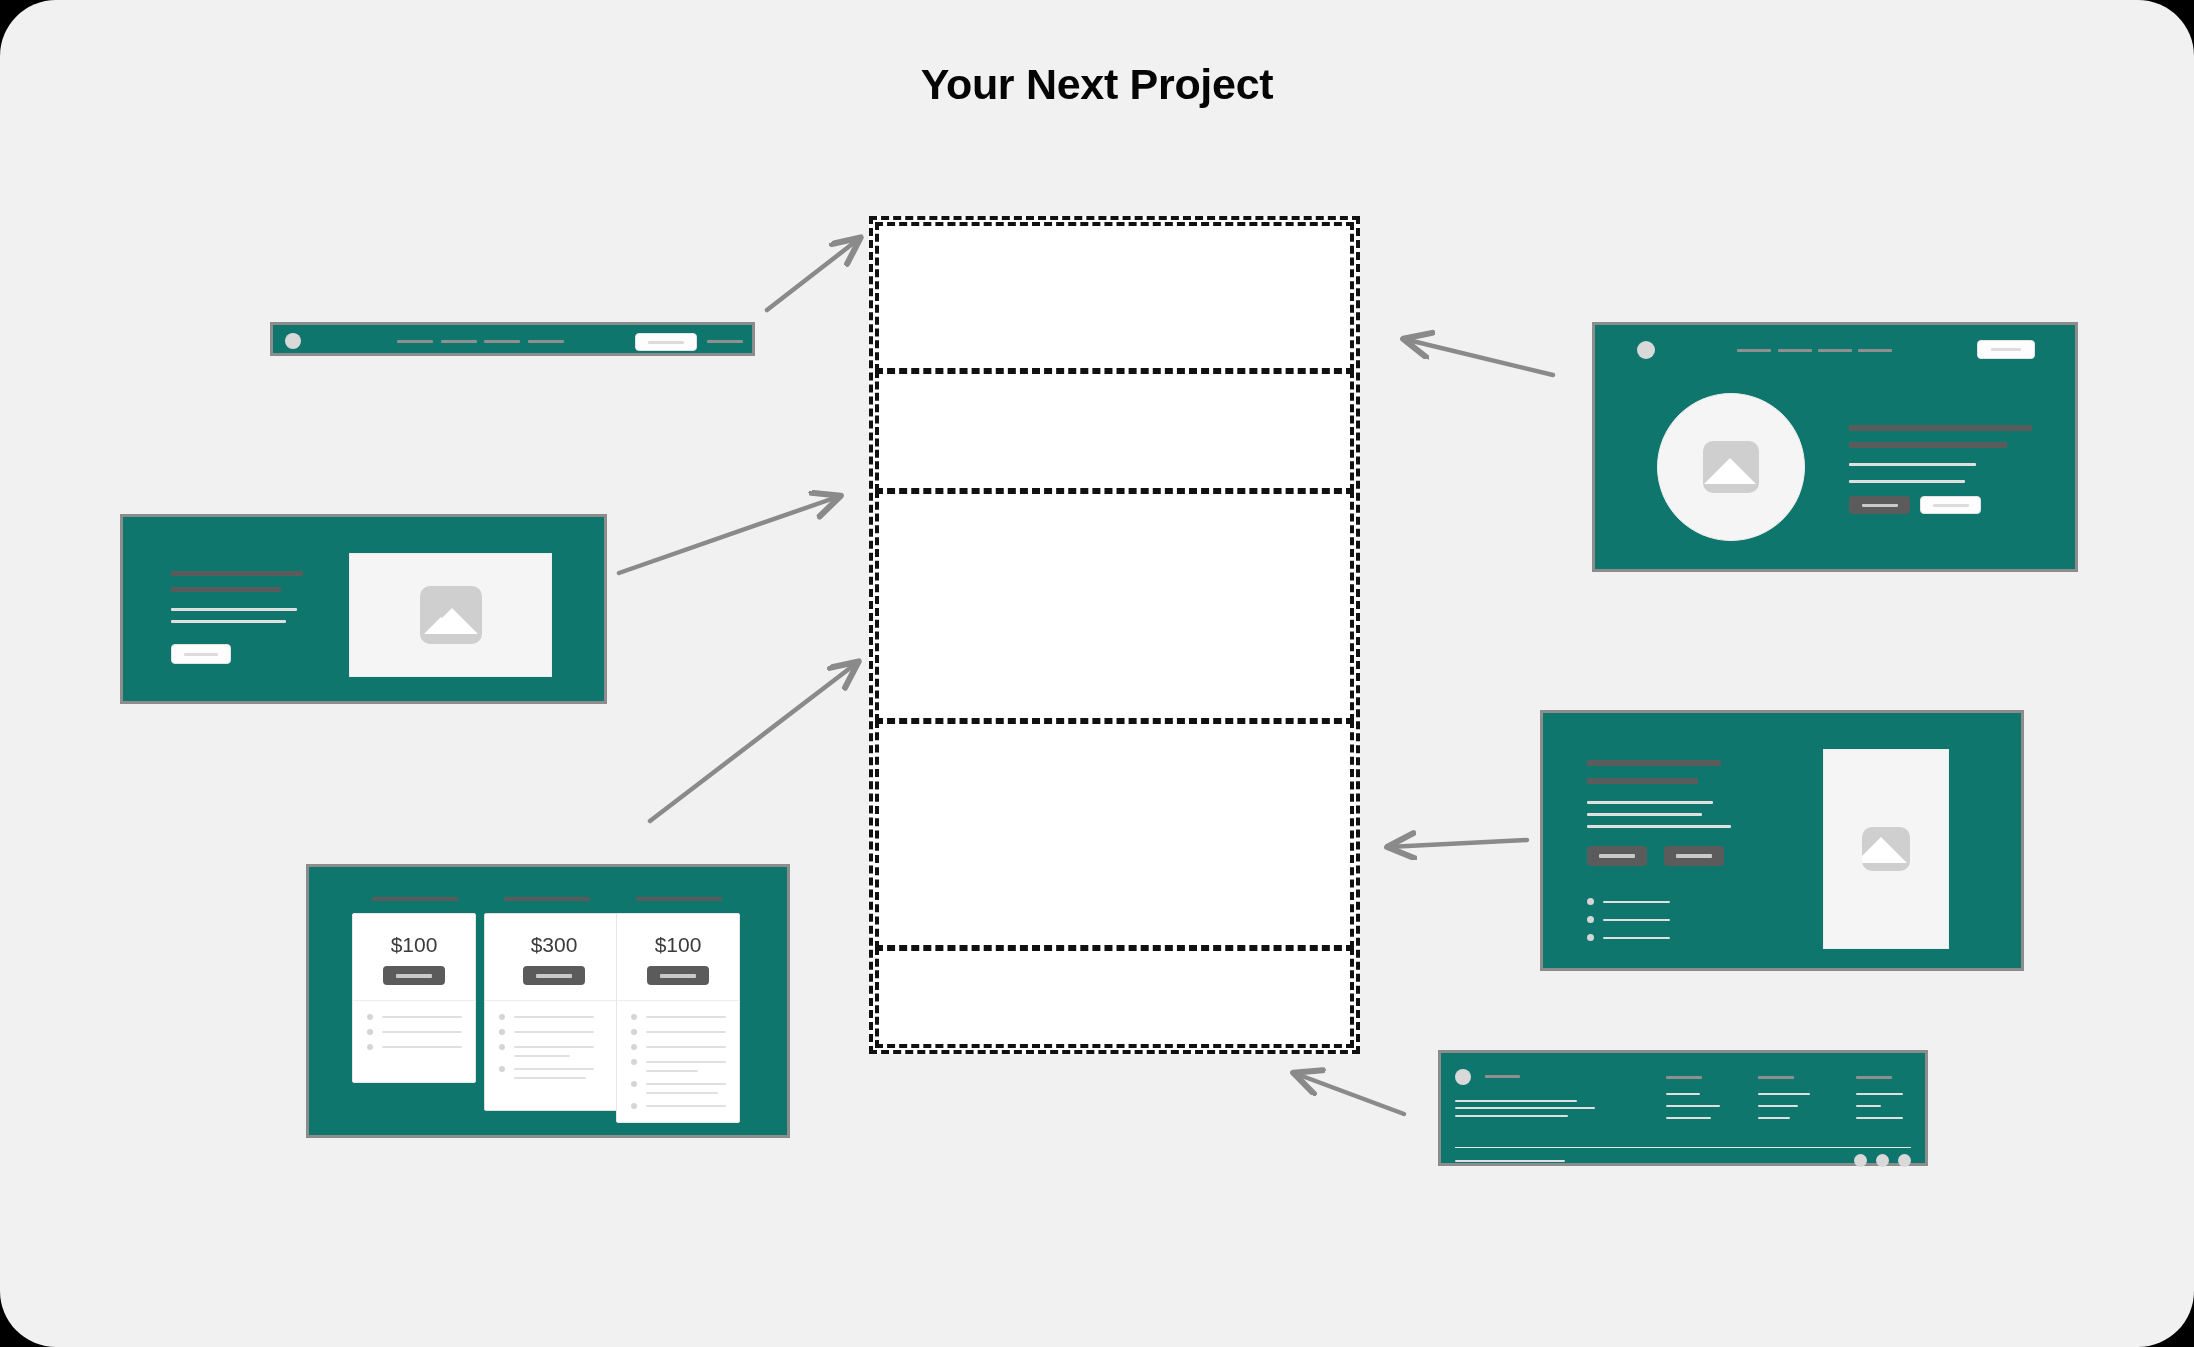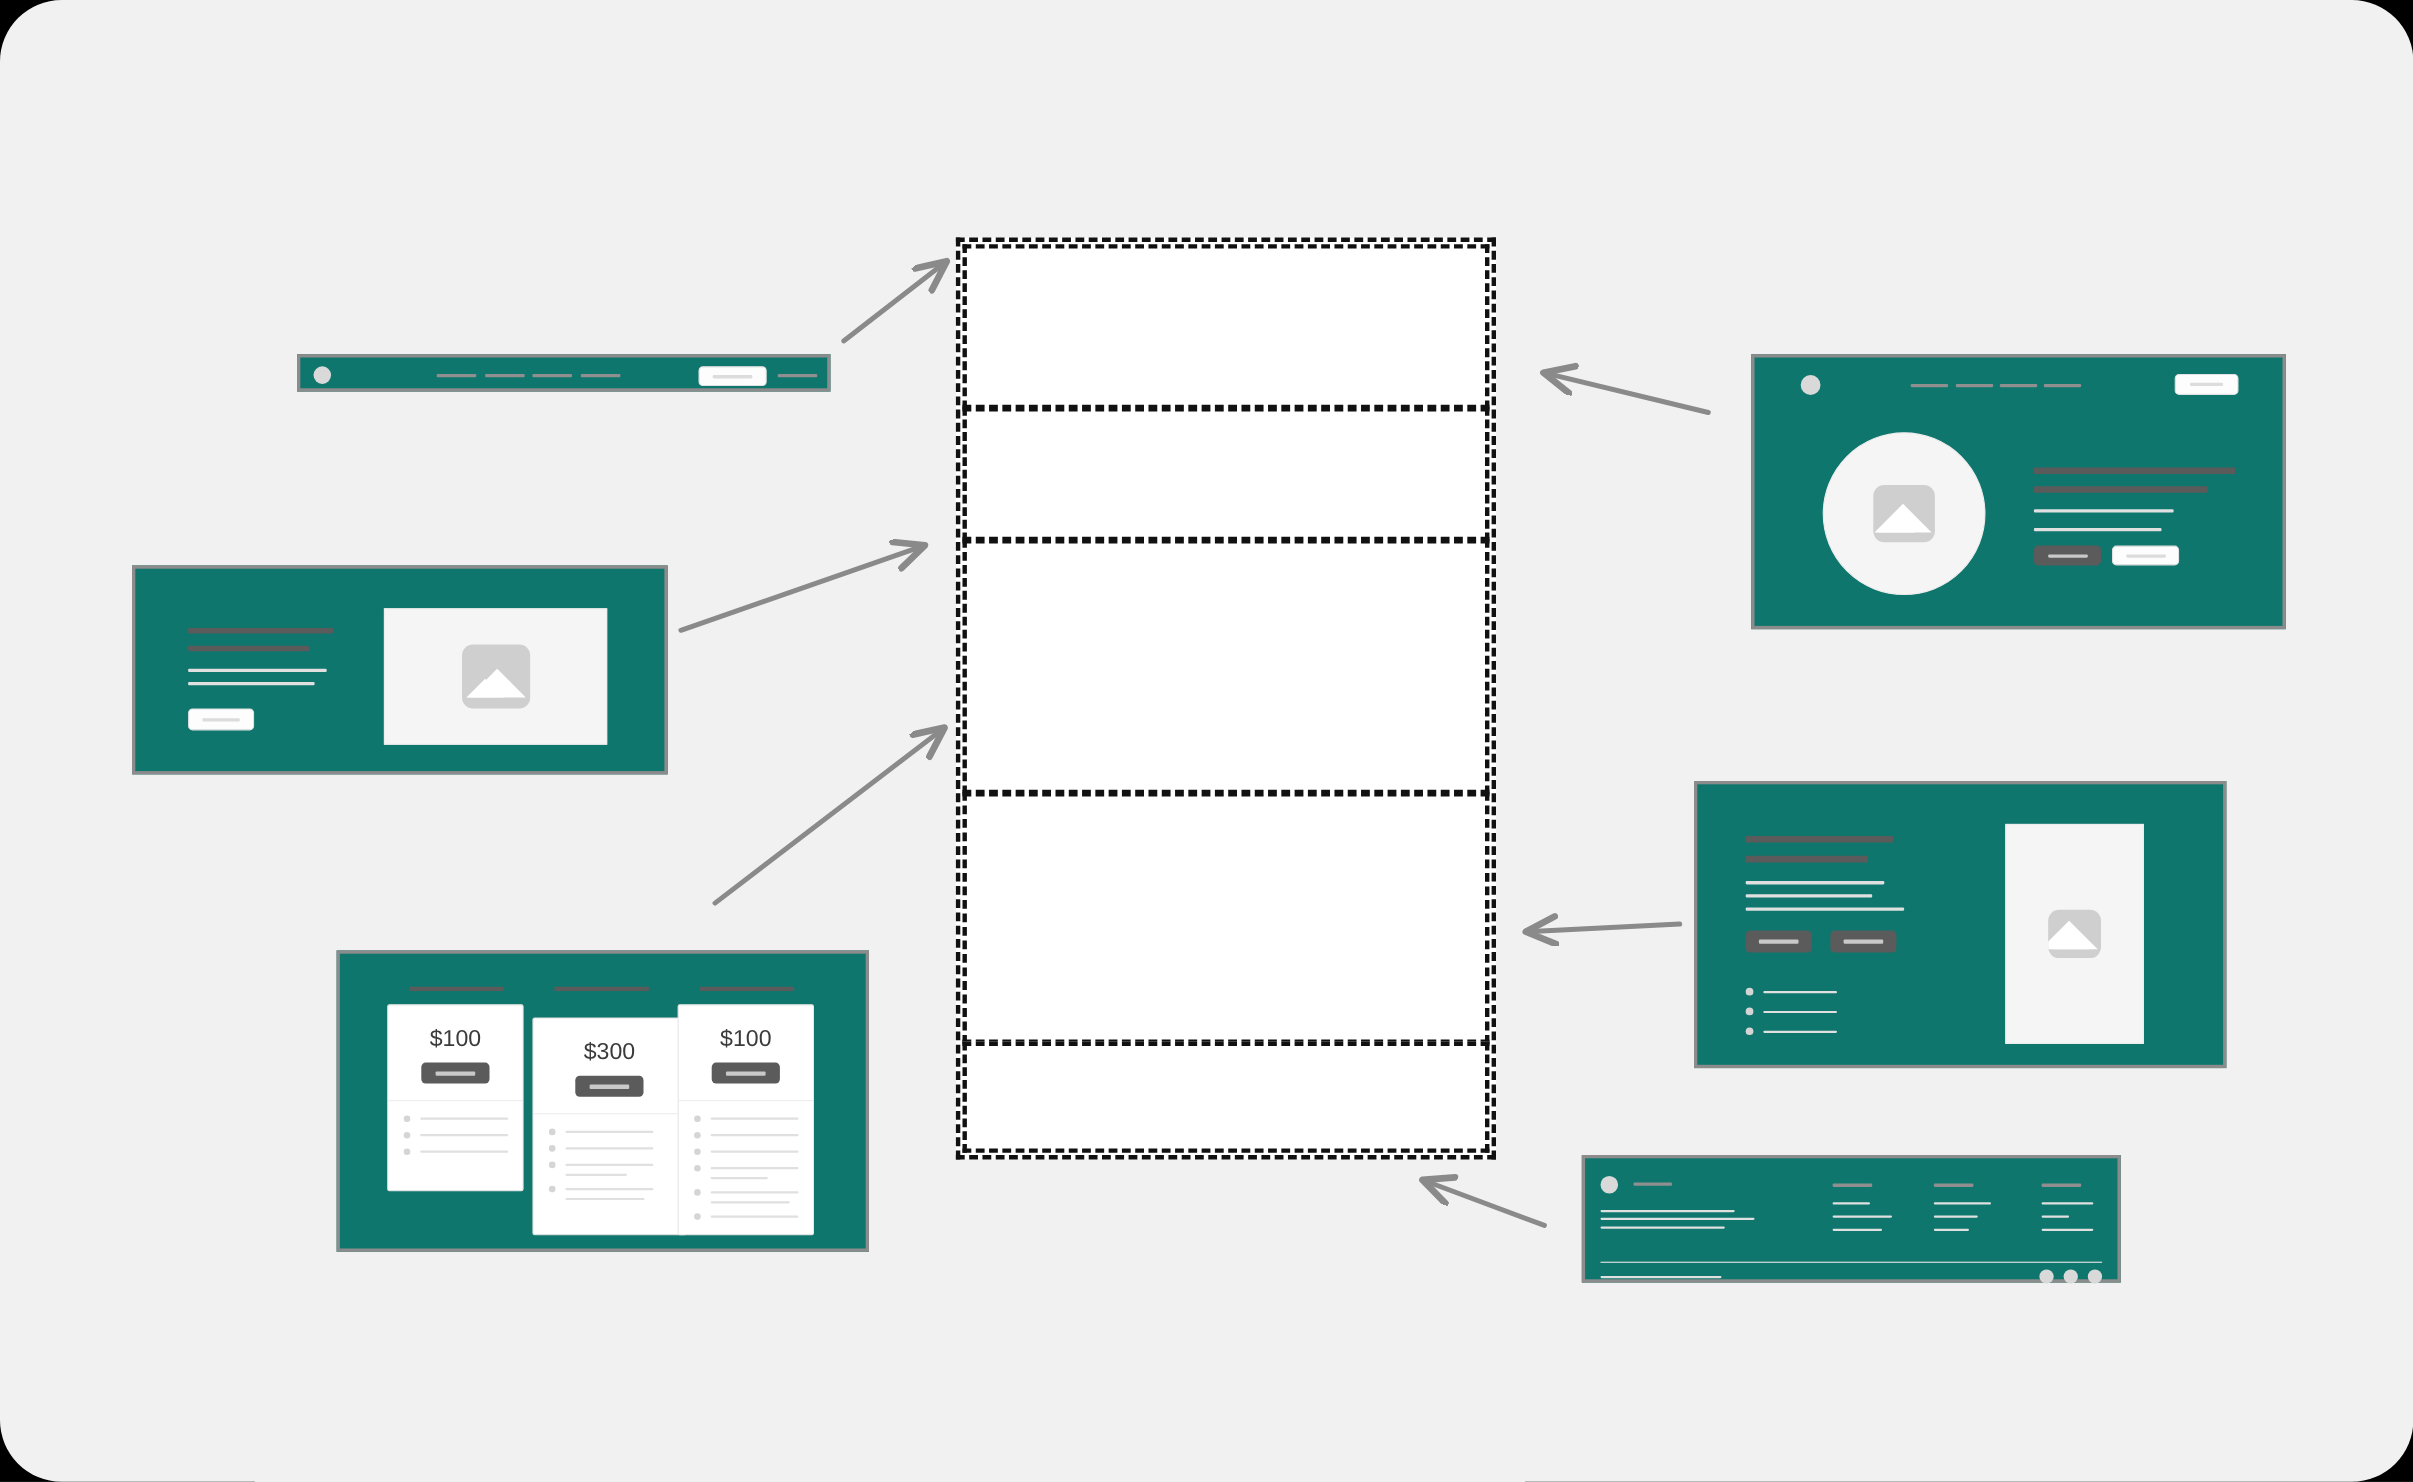--- a/index.html
+++ b/index.html
@@ -105,20 +105,21 @@
   }
 
   
   #arrows { position: absolute; inset: 0; pointer-events: none; }
 </style>
 </head>
 <body>
 
 <div id="canvas">
 
+  <div id="page-title">Your Next Project</div>
 
   <svg id="arrows" viewBox="0 0 2194 1347" width="2194" height="1347">
     <defs>
       <marker id="ah" markerWidth="9" markerHeight="9" refX="6.4" refY="3.2" orient="auto">
         <path d="M0.6,0.4 L6.6,3.2 L0.6,6.0" fill="none" stroke="#8a8a8a" stroke-width="1.35" stroke-linecap="round" stroke-linejoin="round"></path>
       </marker>
     </defs>
     <g stroke="#8a8a8a" stroke-width="4.5" fill="none" stroke-linecap="round" marker-end="url(#ah)">
       <line x1="767" y1="310" x2="860" y2="238"></line>
       <line x1="619" y1="573" x2="840" y2="496"></line>
@@ -184,21 +185,21 @@
           <div class="li">
               <span class="dot"></span>
               <span class="bar light" style="width:80px;height:2px;"></span>
             </div>
         </div>
       </div>
     </div>
 
     <div style="position:absolute;left:175px;top:30px;width:124px;">
       <div class="bar dark" style="position:absolute;left:20px;top:0;width:86px;height:4px;"></div>
-      <div style="position:absolute;left:0;top:16px;width:140px;height:198px;background:#fff;border:1px solid #dedede;border-radius:2px;margin-top:12px;">
+      <div style="position:absolute;left:0;top:16px;width:140px;height:198px;background:#fff;border:1px solid #dedede;border-radius:2px;">
         <div style="text-align:center;margin-top:19px;font-size:21px;color:#3b3b3b;">$300</div>
         <div class="btn-solid" style="margin:9px auto 0;width:62px;height:19px;">
           <div class="bar" style="width:36px;height:4px;"></div>
         </div>
         <div style="position:absolute;left:0;right:0;top:86px;height:1px;background:#ededed;"></div>
         <div style="position:absolute;left:14px;top:100px;right:10px;">
           <div class="li" style="margin-bottom:9px;">
               <span class="dot"></span>
               <span class="bar light" style="width:80px;height:2px;"></span>
             </div>

